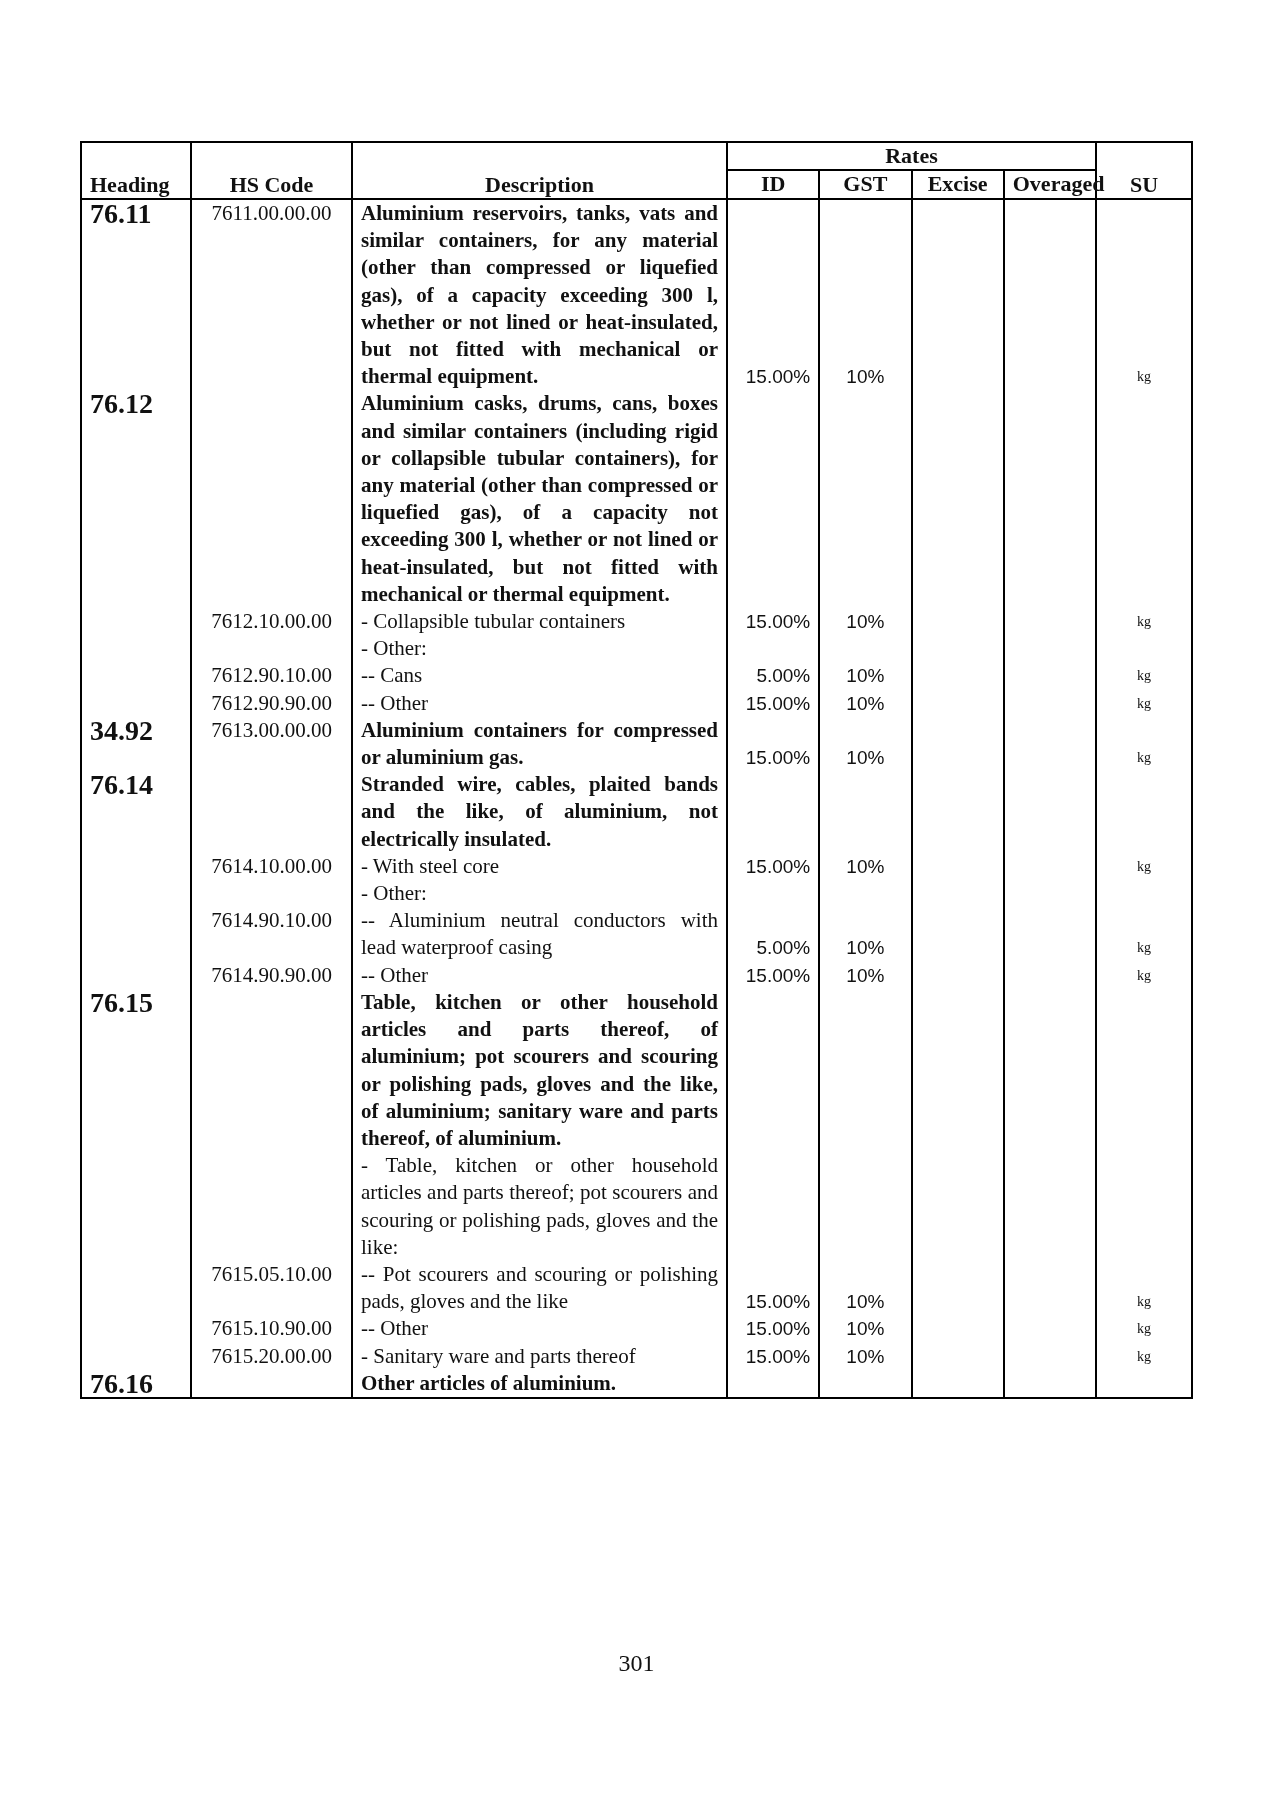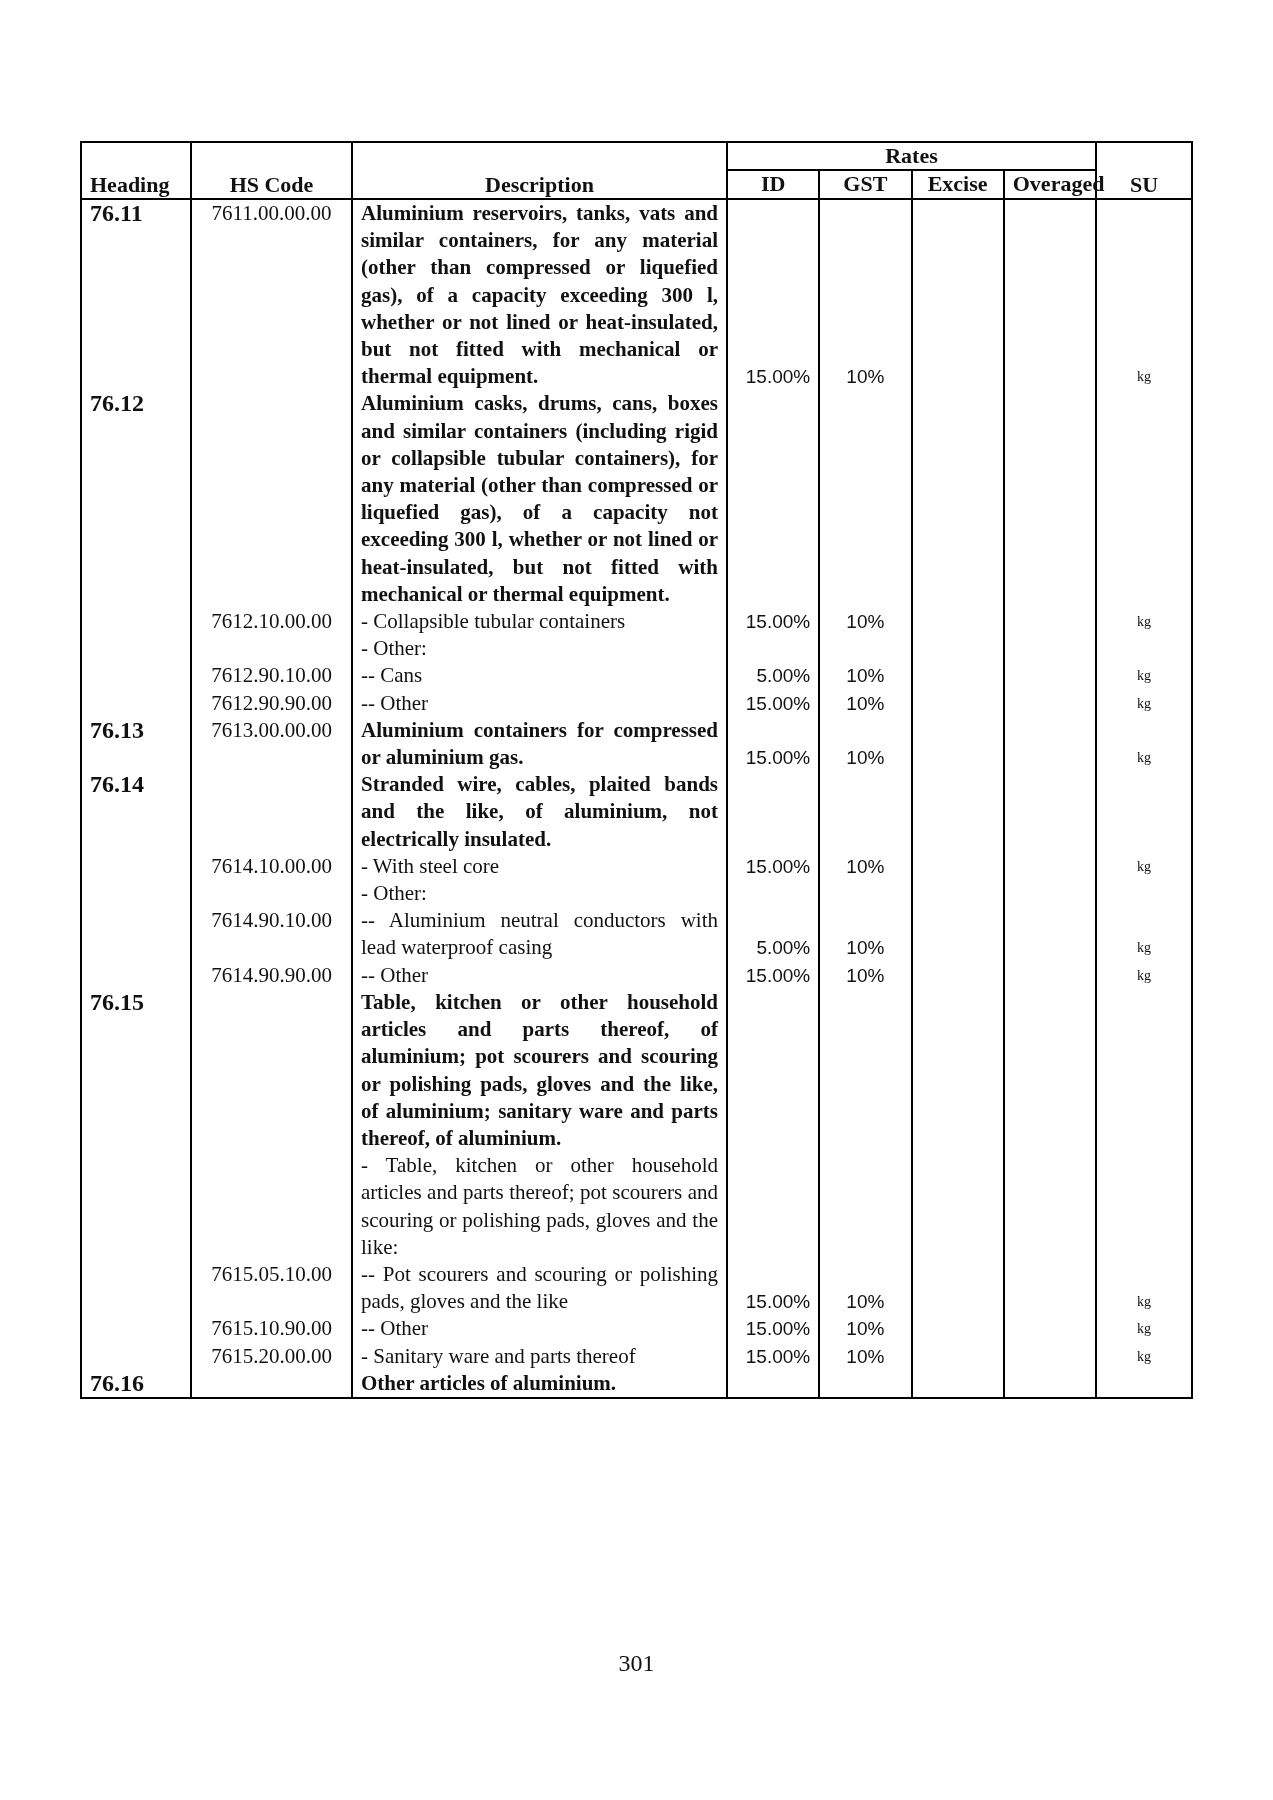--- a/index.html
+++ b/index.html
@@ -7,21 +7,21 @@
          font-family: "Liberation Serif", serif; color: #111; }
   .tbl { position: absolute; left: 80px; top: 141px; width: 1113px;
          border-collapse: collapse; table-layout: fixed; }
   .tbl td, .tbl th { border-left: 2.5px solid #000; border-right: 2.5px solid #000;
          padding: 0 8px; vertical-align: top; }
   .tbl thead th { border: 2.5px solid #000; font-weight: bold; font-size: 22px; line-height: 26px; }
   .h-rates { height: 26px; text-align: center; vertical-align: bottom; }
   .h-sub { height: 27px; text-align: center; vertical-align: bottom; }
   .h-left { text-align: left !important; }
   .tbl tbody tr.last td { border-bottom: 2.5px solid #000; }
-  .c-head { width: 92px; font-weight: bold; font-size: 24px; line-height: 27.2px; }
+  .c-head { width: 92px; font-weight: bold; font-size: 28px; line-height: 27.2px; }
   .c-code { width: 143px; text-align: center; font-size: 21px; line-height: 27.2px; }
   .c-desc { width: 357px; font-size: 21px; line-height: 27.2px; text-align: justify; text-align-last: left; }
   .c-desc.bold { font-weight: bold; }
   .c-id { width: 78px; text-align: right; font-family: "Liberation Sans", sans-serif; font-size: 19px; line-height: 27.2px; vertical-align: bottom !important; margin-top: 32px; }
   .c-gst { width: 61px; text-align: center; font-family: "Liberation Sans", sans-serif; font-size: 19px; line-height: 27.2px; vertical-align: bottom !important; }
   .c-exc { width: 71px; }
   .c-ovr { width: 105px; }
   .c-su { width: 78px; text-align: center; font-size: 14px; line-height: 27.2px; vertical-align: bottom !important; margin-left: 48px; }
   .page-num { position: absolute; top: 1650px; left: 0; width: 1273px; text-align: center; font-size: 24px; }
 </style>
@@ -99,21 +99,21 @@
         <td class="c-head"></td>
         <td class="c-code">7612.90.90.00</td>
         <td class="c-desc">--  Other</td>
         <td class="c-id">15.00%</td>
         <td class="c-gst">10%</td>
         <td class="c-exc"></td>
         <td class="c-ovr"></td>
         <td class="c-su">kg</td>
       </tr>
       <tr>
-        <td class="c-head">76.13</td>
+        <td class="c-head">34.92</td>
         <td class="c-code">7613.00.00.00</td>
         <td class="c-desc bold">Aluminium containers for compressed or aluminium gas.</td>
         <td class="c-id">15.00%</td>
         <td class="c-gst">10%</td>
         <td class="c-exc"></td>
         <td class="c-ovr"></td>
         <td class="c-su">kg</td>
       </tr>
       <tr>
         <td class="c-head">76.14</td>

